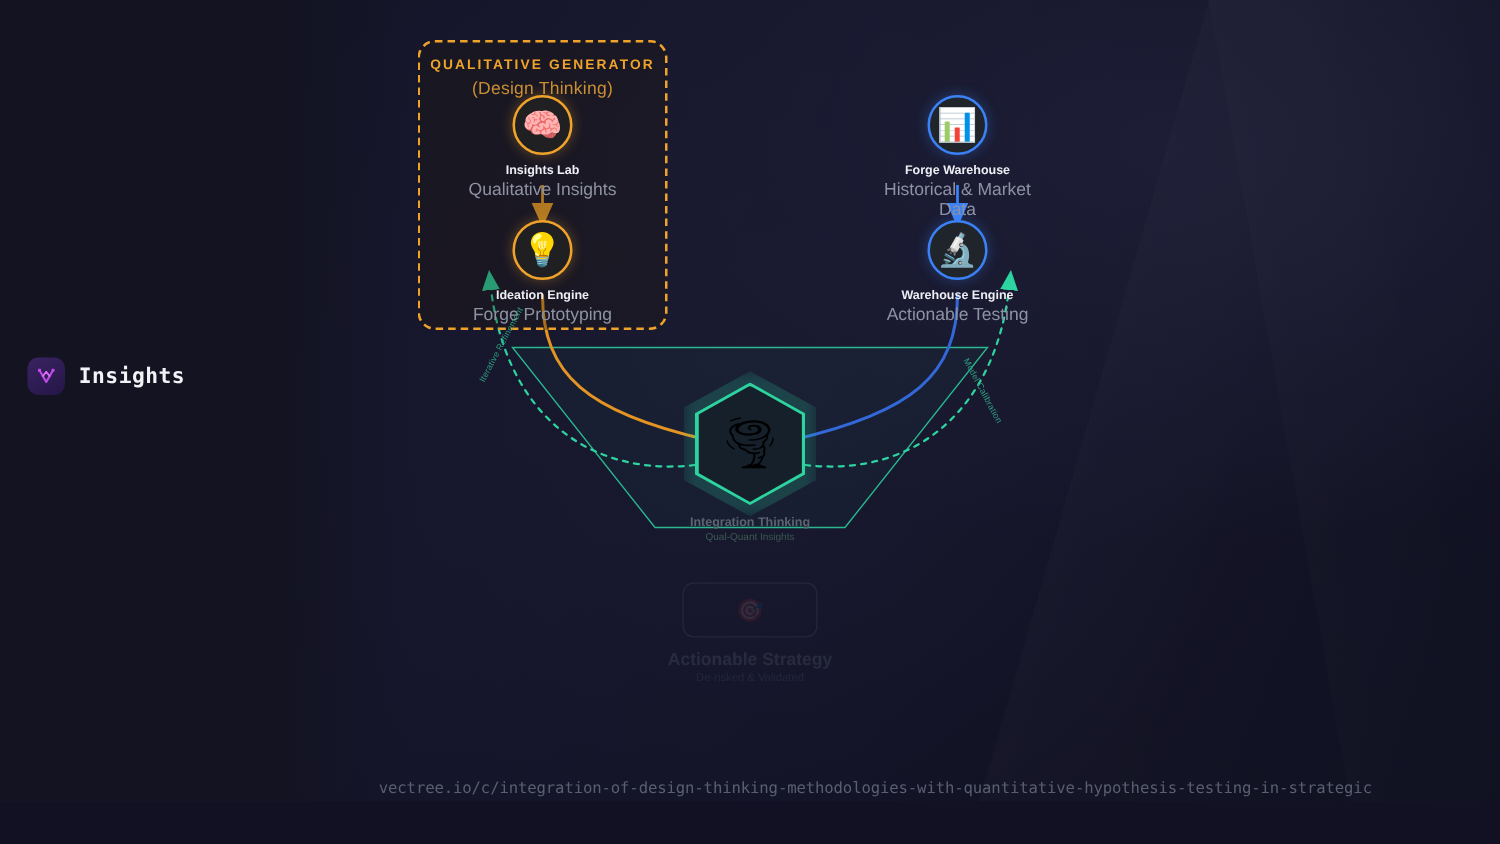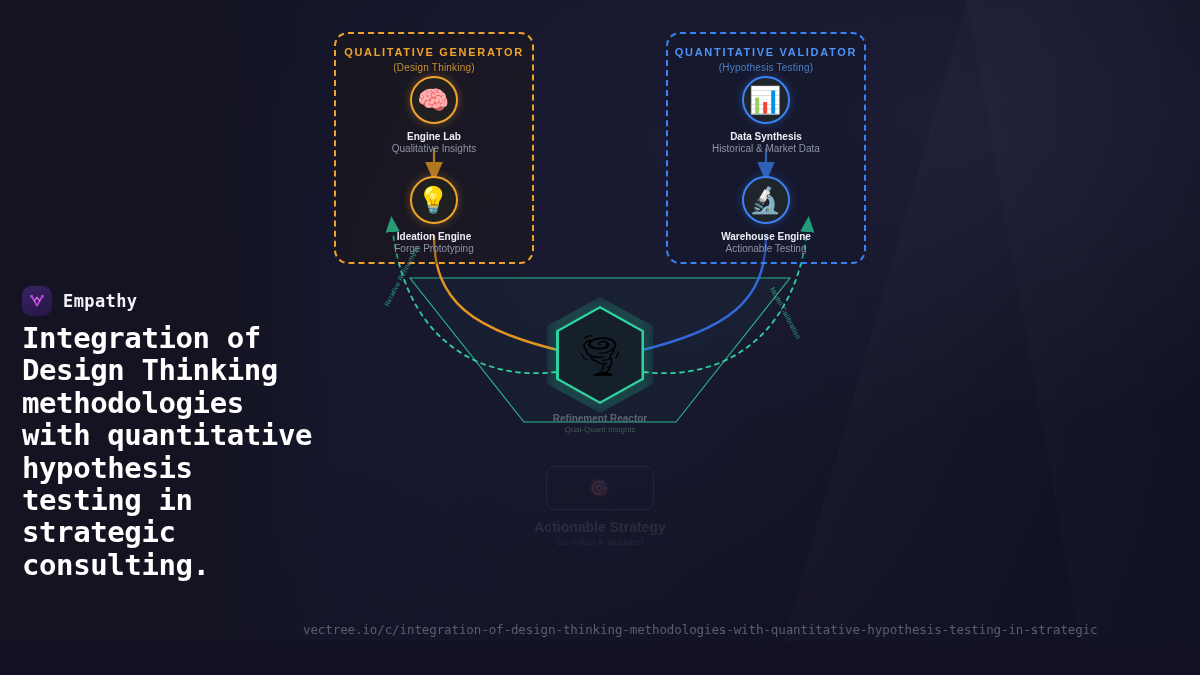--- a/index.html
+++ b/index.html
@@ -32,21 +32,21 @@
   svg#wires{ position:absolute; left:0; top:0; width:1200px; height:675px; }
 
   
   .panel{ position:absolute; border-radius:14px; }
   .panel .ptitle{
     position:absolute; left:0; right:0; text-align:center;
     font-size:11px; font-weight:bold; letter-spacing:1.7px;
   }
   .panel .psub{
     position:absolute; left:0; right:0; text-align:center;
-    font-size:10px; letter-spacing:.2px;
+    font-size:14px; letter-spacing:.2px;
   }
   #panel-qual{
     left:334px; top:32px; width:200px; height:232px;
     border:2px dashed #f0a32a;
     background:rgba(32,24,12,.30);
   }
   #panel-qual .ptitle{ top:12px; color:#f0a32a; }
   #panel-qual .psub{ top:28px; color:#c98f32; }
   #panel-quant{
     left:666px; top:32px; width:200px; height:232px;
@@ -60,21 +60,21 @@
   .node{ position:absolute; width:120px; margin-left:-60px; text-align:center; }
   .orb{
     width:48px; height:48px; border-radius:50%;
     margin:0 auto; display:flex; align-items:center; justify-content:center;
     font-size:26px; line-height:1;
     background:#201f21;
   }
   .orb.orange{ border:2px solid #f0a32a; box-shadow:0 0 10px rgba(240,163,42,.35); }
   .orb.blue  { border:2px solid #3b82f6; background:#20242b; box-shadow:0 0 10px rgba(59,130,246,.35); }
   .n-name{ margin-top:7px; font-size:10px; font-weight:bold; color:#eceef4; }
-  .n-desc{ margin-top:1px; font-size:10px; color:#8e93a4; }
+  .n-desc{ margin-top:1px; font-size:14px; color:#8e93a4; }
 
   #node-empathy   { left:434px; top:76px; }
   #node-warehouse { left:766px; top:76px; }
   #node-ideation  { left:434px; top:176px; }
   #node-hypothesis{ left:766px; top:176px; }
 
   
   #core-title{
     position:absolute; left:0; right:0; top:283px; text-align:center;
     font-size:11px; font-weight:bold; letter-spacing:2.1px; color:#2dd4a0;
@@ -179,57 +179,53 @@
 
     <path d="M556,372 C470,382 402,330 392,224" fill="none" stroke="#2dd4a0" stroke-width="1.8" stroke-dasharray="4 5" stroke-linecap="round" marker-end="url(#ah-teal)"></path>
     <path d="M644,372 C730,382 798,330 808,224" fill="none" stroke="#2dd4a0" stroke-width="1.8" stroke-dasharray="4 5" stroke-linecap="round" marker-end="url(#ah-teal)"></path>
   </svg>
 
   <div class="panel" id="panel-qual">
     <div class="ptitle">QUALITATIVE GENERATOR</div>
     <div class="psub">(Design Thinking)</div>
   </div>
 
-  <div class="panel" id="panel-quant">
-    <div class="ptitle">QUANTITATIVE VALIDATOR</div>
-    <div class="psub">(Hypothesis Testing)</div>
-  </div>
 
   <div class="node" id="node-empathy">
     <div class="orb orange">🧠</div>
-    <div class="n-name">Engine Lab</div>
+    <div class="n-name">Insights Lab</div>
     <div class="n-desc">Qualitative Insights</div>
   </div>
 
   <div class="node" id="node-ideation">
     <div class="orb orange">💡</div>
     <div class="n-name">Ideation Engine</div>
     <div class="n-desc">Forge Prototyping</div>
   </div>
 
   <div class="node" id="node-warehouse">
     <div class="orb blue">📊</div>
-    <div class="n-name">Data Synthesis</div>
+    <div class="n-name">Forge Warehouse</div>
     <div class="n-desc">Historical &amp; Market Data</div>
   </div>
 
   <div class="node" id="node-hypothesis">
     <div class="orb blue">🔬</div>
     <div class="n-name">Warehouse Engine</div>
     <div class="n-desc">Actionable Testing</div>
   </div>
 
 
   <div id="reactor">
     <div class="hex-wrap">
       <div class="hex-glow"></div>
       <div class="hex"></div>
       <div class="hex-in">🌪</div>
     </div>
-    <div class="n-name">Refinement Reactor</div>
+    <div class="n-name">Integration Thinking</div>
     <div class="n-desc">Qual-Quant Insights</div>
   </div>
 
   <div class="flow-label" id="label-iterative">Iterative Refinement</div>
   <div class="flow-label" id="label-calibration">Model Calibration</div>
 
   <div id="outcome">
     <div class="out-box">🎯</div>
     <div class="o-name">Actionable Strategy</div>
     <div class="o-desc">De-risked &amp; Validated</div>
@@ -239,20 +235,19 @@
 
   <div id="brand">
     <div id="brand-mark">
       <svg width="18" height="18" viewBox="0 0 18 18" aria-hidden="true">
         <path d="M3.6 4.2 L9 13.6 L14.4 4.2" fill="none" stroke="#c04ae8" stroke-width="1.7" stroke-linecap="round" stroke-linejoin="round"></path>
         <path d="M6.3 8.9 L9 5.4 L11.7 8.9" fill="none" stroke="#d96bf5" stroke-width="1.5" stroke-linecap="round" stroke-linejoin="round"></path>
         <rect x="2.4" y="3.0" width="2.4" height="2.4" rx=".5" fill="#c04ae8"></rect>
         <rect x="13.2" y="3.0" width="2.4" height="2.4" rx=".5" fill="#c04ae8"></rect>
       </svg>
     </div>
-    <div id="brand-name">Empathy</div>
-  </div>
-
-  <div id="headline">Integration of Design Thinking methodologies with quantitative hypothesis testing in strategic consulting.</div>
+    <div id="brand-name">Insights</div>
+  </div>
+
 
   <div id="url">vectree.io/c/integration-of-design-thinking-methodologies-with-quantitative-hypothesis-testing-in-strategic</div>
 
 </div>
 
 </body></html>

